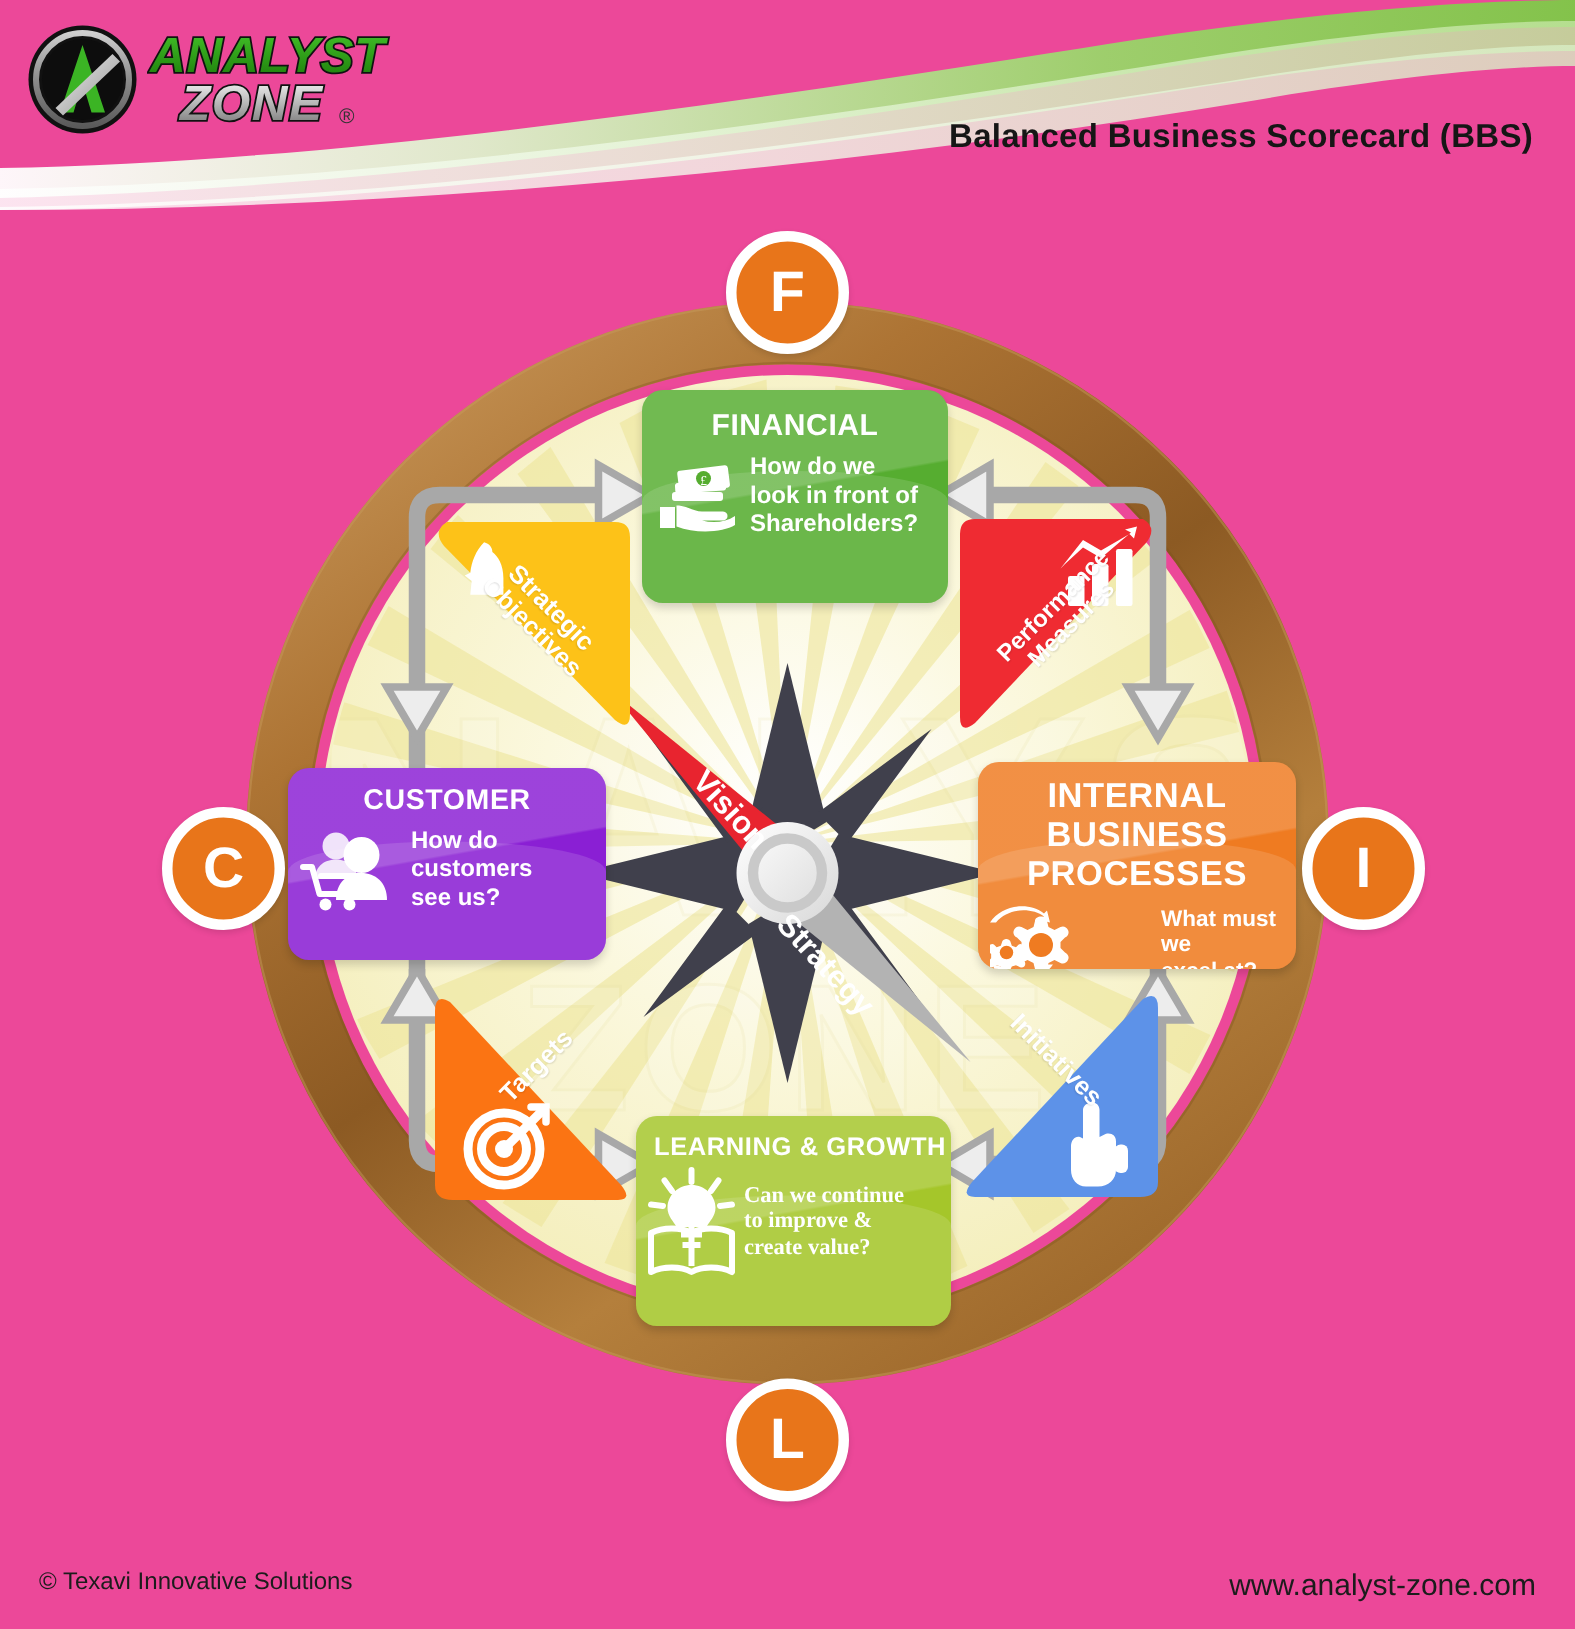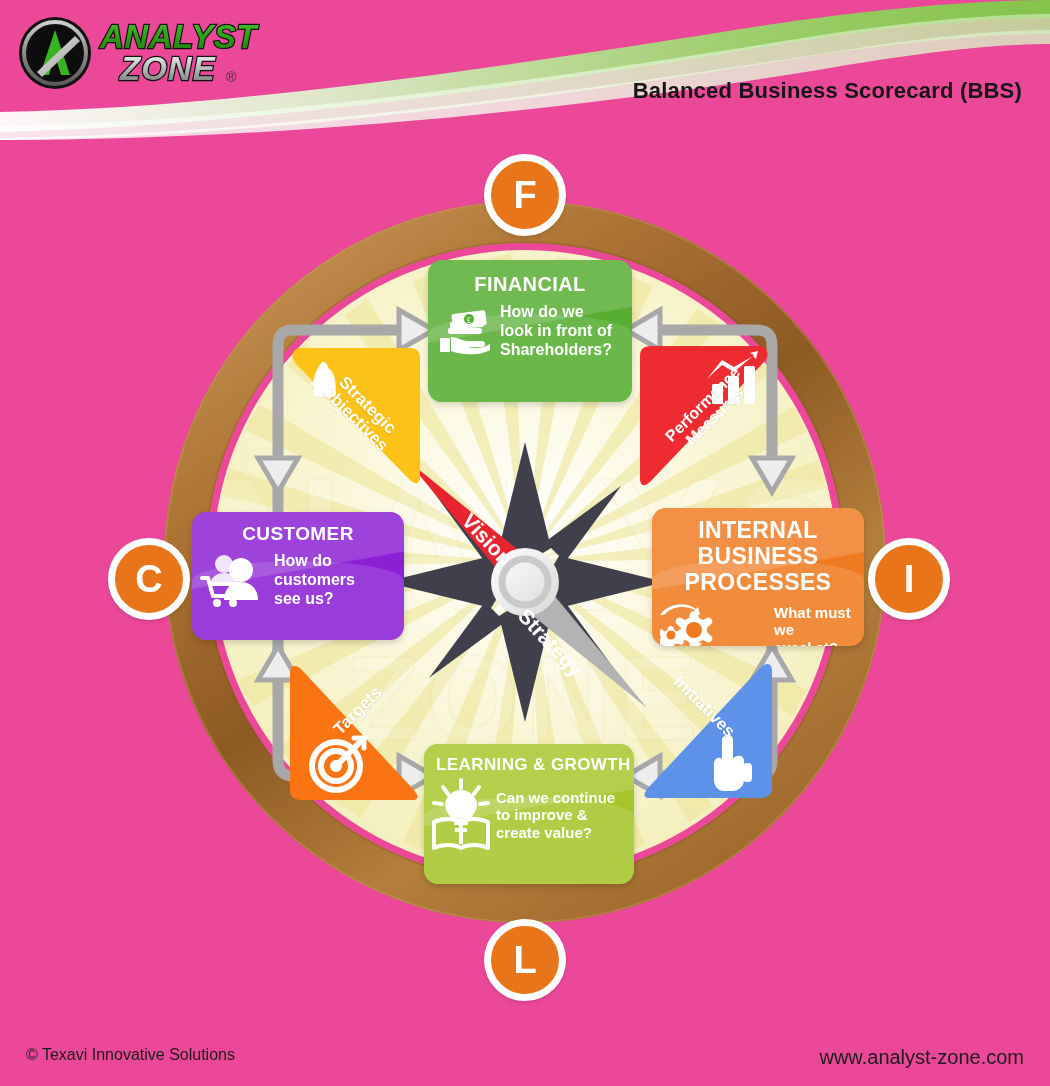--- a/index.html
+++ b/index.html
@@ -62,21 +62,21 @@
   #card-customer .card-text { font-size: 16px; }
 
   #card-internal { left: 652px; top: 368px; width: 212px; height: 138px; background: #ef7b21; }
   #card-internal .card-title { font-size: 23px; padding-top: 10px; }
   #card-internal .card-body { padding: 4px 8px 0 8px; }
   #card-internal .card-text { font-size: 15px; }
 
   #card-learning { left: 424px; top: 604px; width: 210px; height: 140px; background: #a5c62a; }
   #card-learning .card-title { font-size: 17px; padding-top: 11px; text-align: left; padding-left: 12px; }
   #card-learning .card-body { padding: 4px 8px 0 6px; }
-  #card-learning .card-text { font-size: 15px; }
+  #card-learning .card-text { font-size: 15px; font-family: Liberation Serif, serif; }
 
   
   .card-band {
     position: absolute; left: 0; bottom: 0; width: 100%; height: 62%;
     background: rgba(255,255,255,0.13);
     border-top-left-radius: 60% 24px; border-top-right-radius: 60% 24px;
     pointer-events: none;
   }
 
   

